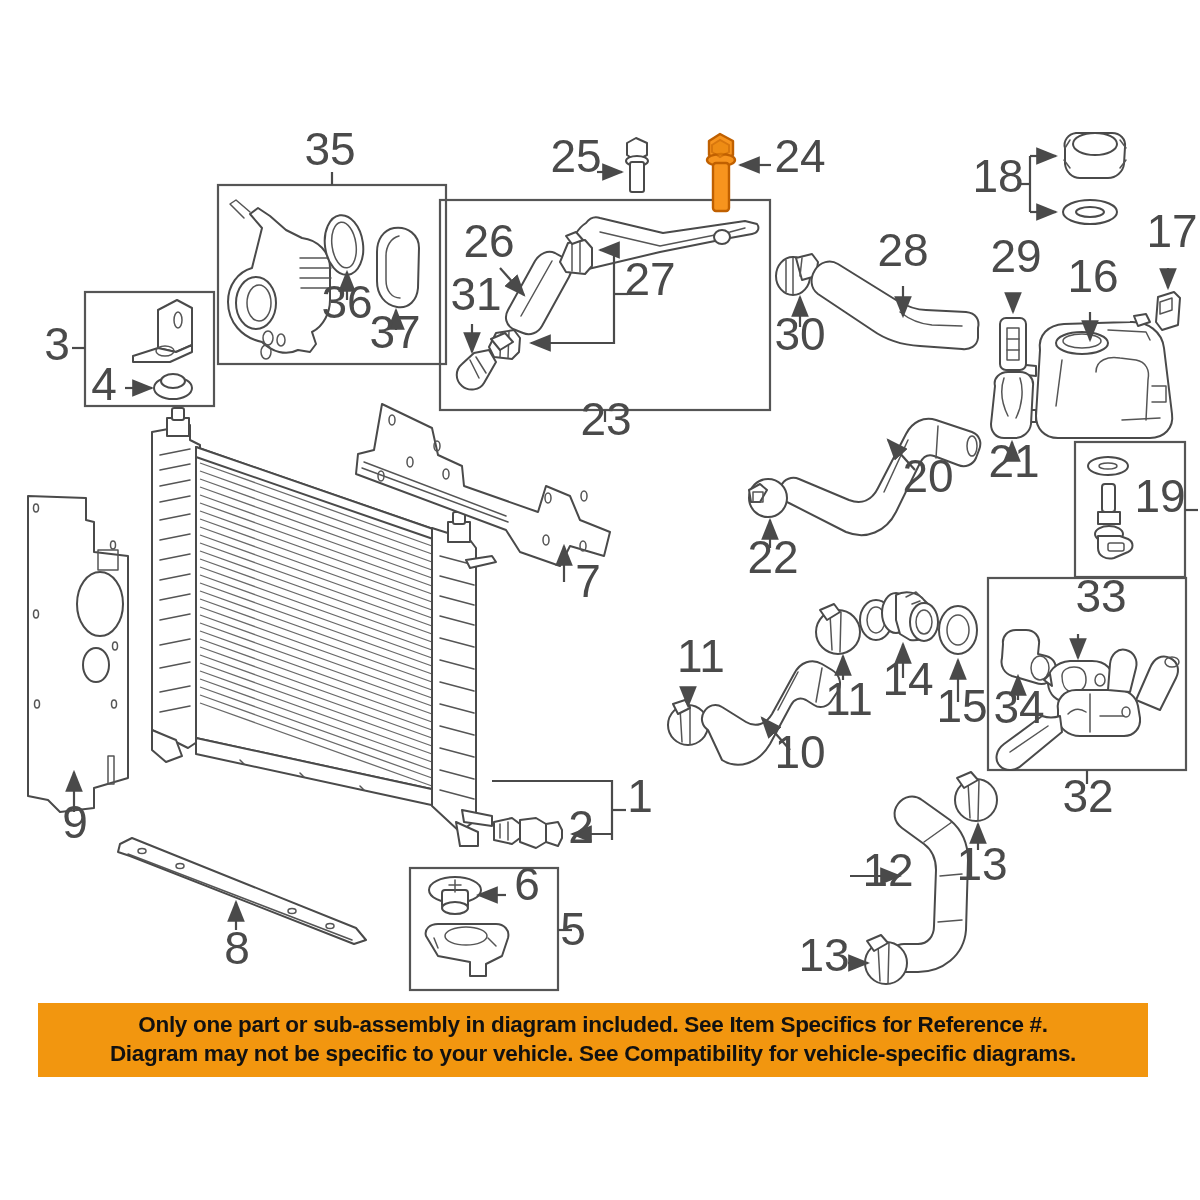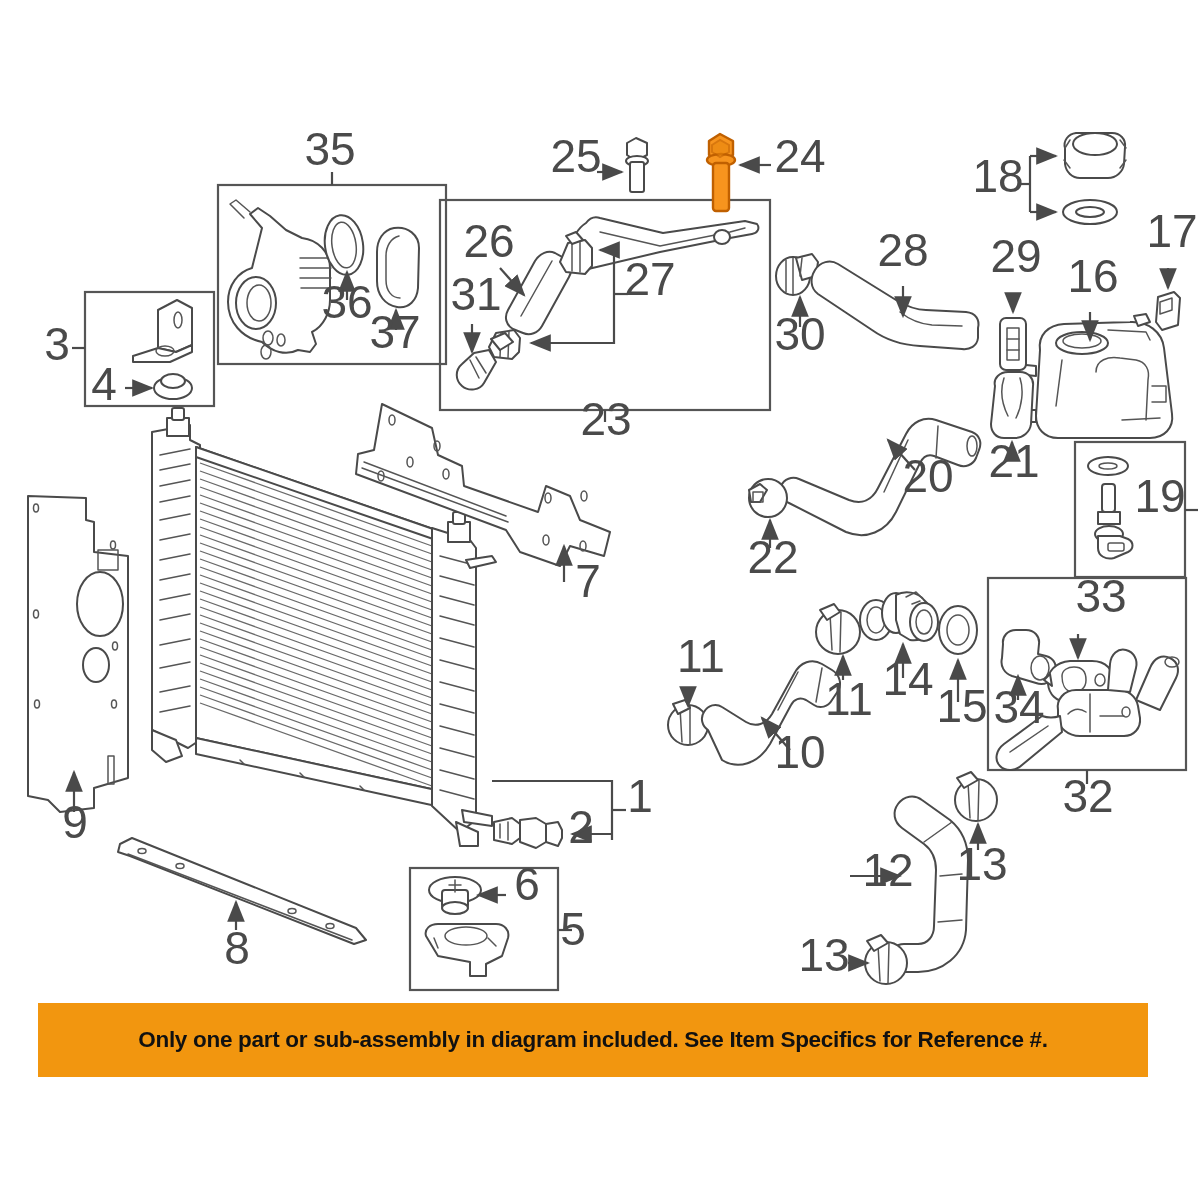--- a/index.html
+++ b/index.html
@@ -476,15 +476,16 @@
       <text class="num" text-anchor="middle" x="1101" y="612">33</text>
       <text class="num" text-anchor="middle" x="1019" y="723">34</text>
       <text class="num" text-anchor="middle" x="330" y="165">35</text>
       <text class="num" text-anchor="middle" x="347" y="318">36</text>
       <text class="num" text-anchor="middle" x="395" y="348">37</text>
     </g>
   </svg>
 
   <div id="banner">
     <div class="bline">Only one part or sub-assembly in diagram included. See Item Specifics for Reference #.</div>
+    <div class="bline">Diagram may not be specific to your vehicle. See Compatibility for vehicle-specific diagrams.</div>
   </div>
 
 </div>
 
 </body></html>

